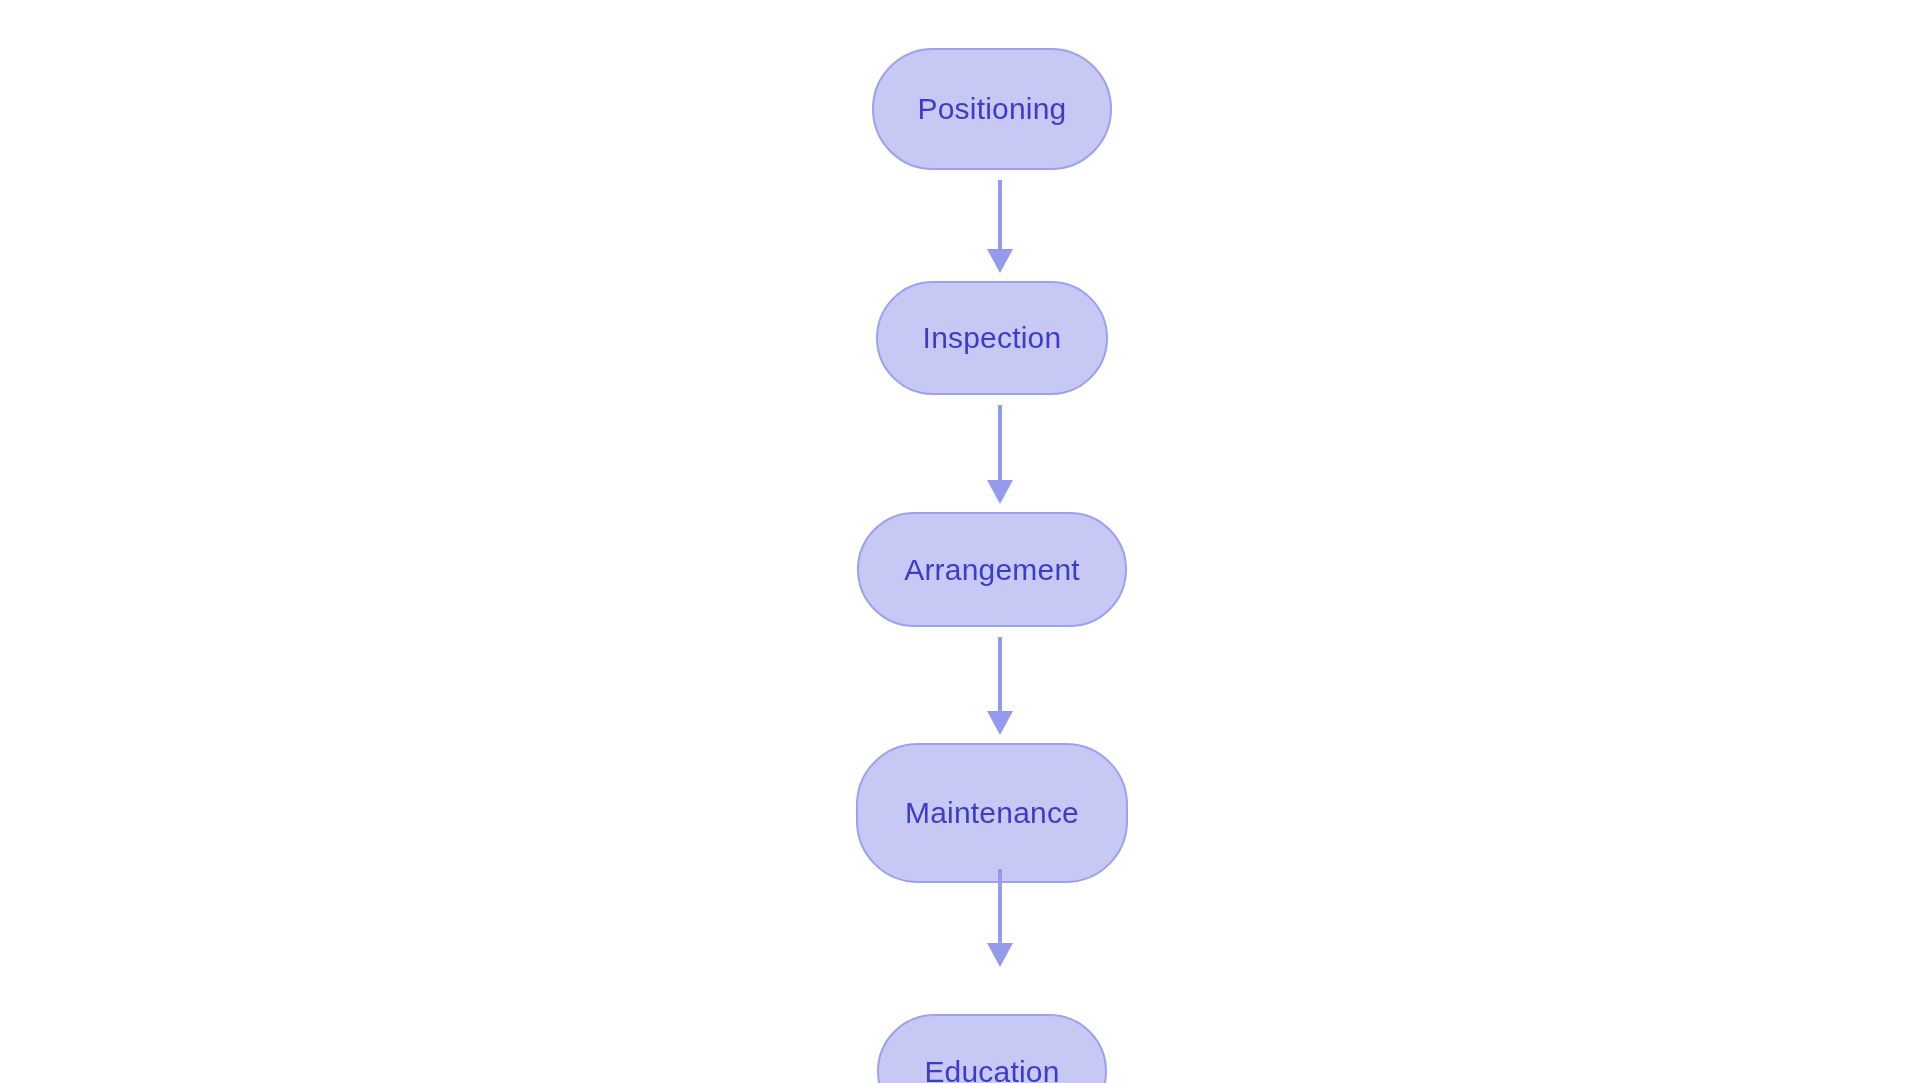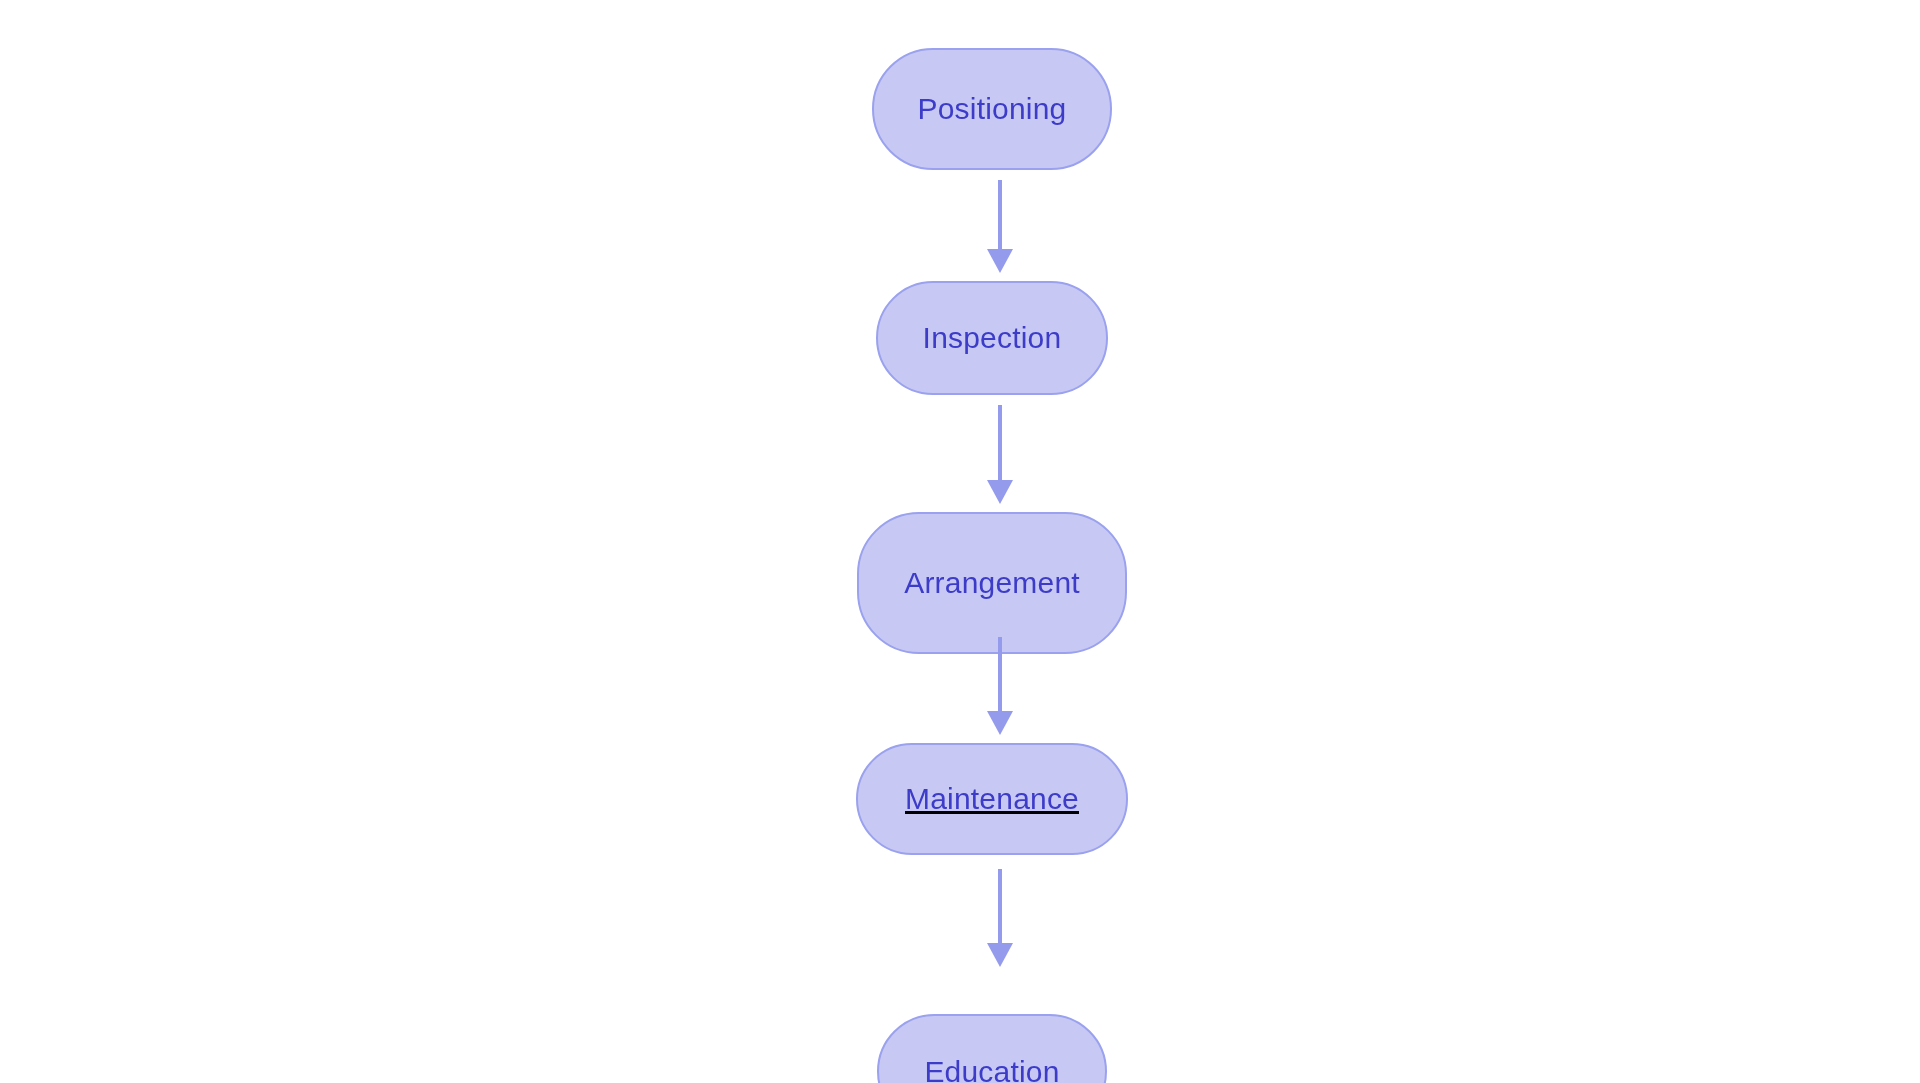--- a/index.html
+++ b/index.html
@@ -55,22 +55,22 @@
     bottom:0;
     width:0;
     height:0;
     border-left:13px solid transparent;
     border-right:13px solid transparent;
     border-top:24px solid var(--arrow);
   }
   
   .n0{left:840px;top:16px;width:240px;height:122px;}
   .n1{left:844px;top:249px;width:232px;height:114px;text-align:center;}
-  .n2{left:825px;top:480px;width:270px;height:142px;}
-  .n3{left:824px;top:711px;width:272px;height:112px;text-decoration:underline;}
+  .n2{left:825px;top:480px;width:270px;height:115px;}
+  .n3{left:824px;top:711px;width:272px;height:140px;}
   .n4{left:845px;top:982px;width:230px;height:115px;}
   
   .e0{left:946px;top:140px;height:109px;}
   .e1{left:946px;top:365px;height:115px;}
   .e2{left:946px;top:597px;height:114px;}
   .e3{left:946px;top:829px;height:114px;}
 </style>
 </head>
 <body>
 

